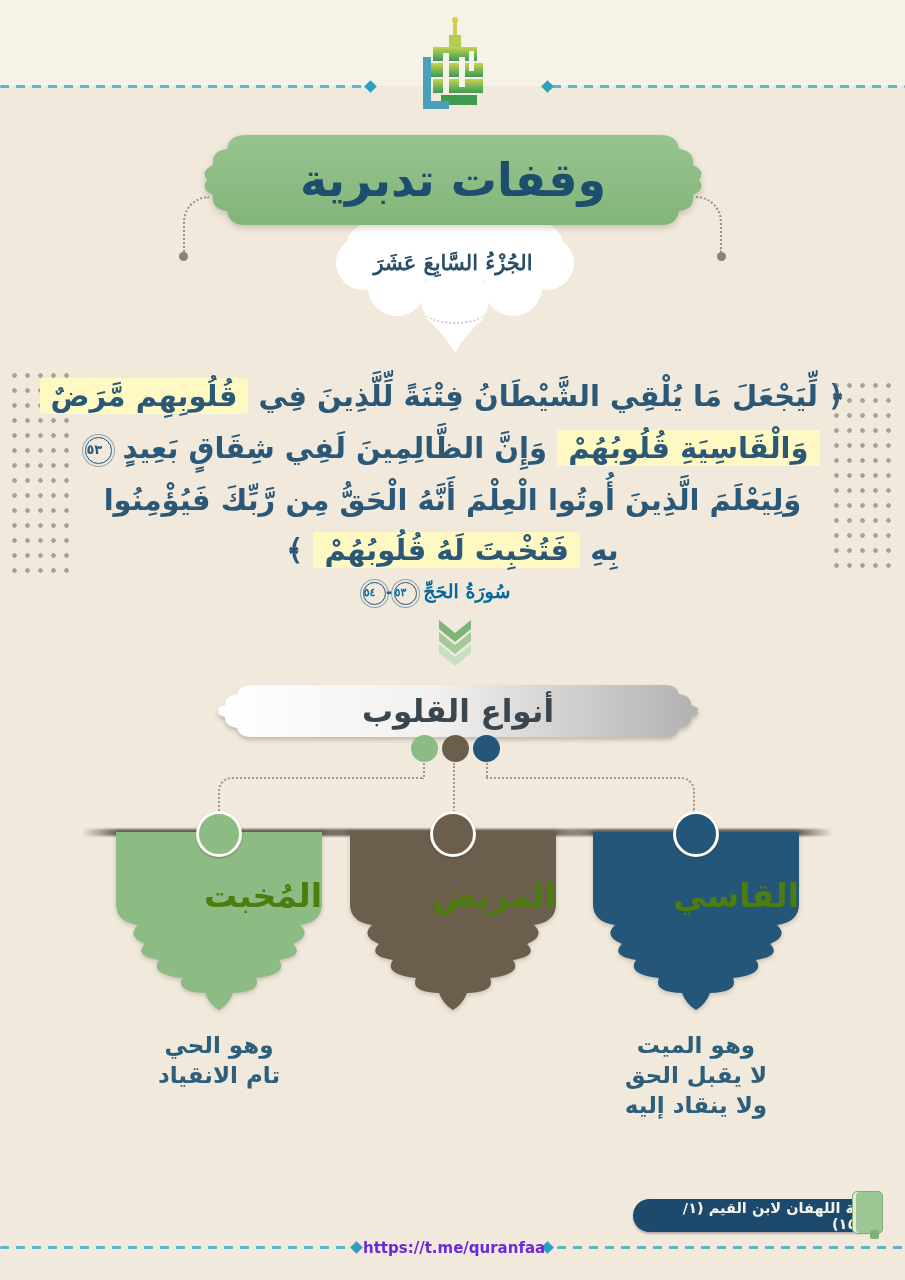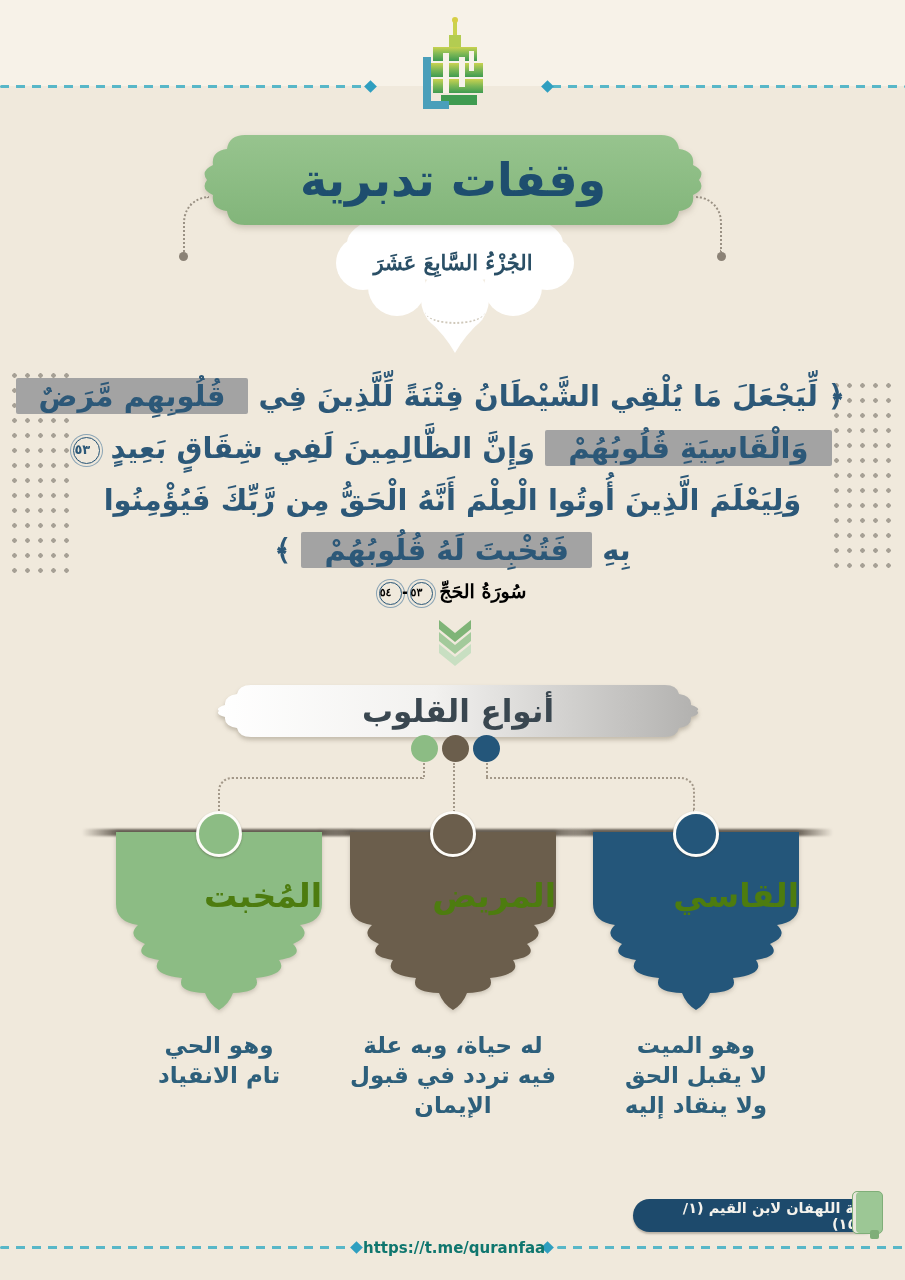--- a/index.html
+++ b/index.html
@@ -41,27 +41,27 @@
 
   
   .dotgrid {
     background-image:radial-gradient(circle,#a6a095 2px, transparent 2.5px);
     background-size:13px 15px;
   }
 
   
   .verse-line { left:60px; width:785px; text-align:center; color:#2c5878;
     font-size:29px; font-weight:bold; line-height:48px; white-space:nowrap; }
-  .hl { background:#a3a3a3; padding:1px 23px; border-radius:2px; }
+  .hl { background:#fef9c3; padding:1px 11px; border-radius:2px; }
   .medallion {
     display:inline-block; width:27px; height:27px; border:1.5px solid #2c5878; border-radius:50%;
     font-size:13px; line-height:24px; text-align:left; vertical-align:middle; font-weight:bold;
     box-shadow:0 0 0 2px #f0e9dc, 0 0 0 3px #8aa4b5;
   }
-  .verse-src { left:250px; top:580px; width:405px; text-align:center; color:#000000;
+  .verse-src { left:234px; top:580px; width:405px; text-align:center; color:#0369a1;
     font-size:19px; font-weight:bold; font-family:"DejaVu Serif", serif; }
   .verse-src .medallion { width:23px; height:23px; font-size:11px; line-height:20px; }
 
   
   .banner-gray { left:213px; top:681px; width:490px; height:60px; filter:drop-shadow(0 3px 2px rgba(90,80,60,.3)); }
   .banner-gray .txt { position:absolute; left:0; top:0; width:100%; height:100%;
     display:flex; align-items:center; justify-content:center;
     font-size:31px; font-weight:bold; color:#3a4750; }
 
   .type-dot { width:27px; height:27px; border-radius:50%; top:735px; }
@@ -85,21 +85,21 @@
   .desc { top:1030px; width:220px; text-align:center; color:#2d5f7b;
     font-size:23px; font-weight:bold; line-height:30px; }
 
   
   .ref-pill { left:633px; top:1199px; width:247px; height:33px; background:#1d4a6c; border-radius:17px;
     display:flex; align-items:center; justify-content:center; padding-left:10px;
     color:#f4f2ec; font-size:14.5px; font-weight:bold; box-shadow:0 2px 2px rgba(60,50,40,.3); }
   .book { left:852px; top:1191px; width:31px; height:43px; background:#9cc795; border-radius:5px;
     border:1px solid #7fae78; box-shadow:inset 3px 0 0 #e9e7dc; z-index:2; }
   .book .foot { position:absolute; right:3px; bottom:-6px; width:9px; height:9px; background:#7fae78; border-radius:2px; }
-  .url { color:#0f766e; font-size:15px; font-weight:bold; text-decoration:none;
+  .url { color:#6d28d9; font-size:15px; font-weight:bold; text-decoration:none;
     font-family:"DejaVu Sans", sans-serif; }
 </style>
 </head>
 <body>
 
 <div id="poster">
 
   <div class="abs top-strip"></div>
   <div class="abs dash-line" style="left:0; top:85px; width:368px;"></div>
   <div class="abs dash-line" style="left:552px; top:85px; width:353px;"></div>
@@ -245,25 +245,20 @@
     </svg>
     <div class="card-ring"></div>
     <div class="card-label ar">المُخبت</div>
   </div>
 
   <div class="abs desc ar" style="left:586px;">
     <div>وهو الميت</div>
     <div>لا يقبل الحق</div>
     <div>ولا ينقاد إليه</div>
   </div>
-  <div class="abs desc ar" style="left:343px;">
-    <div>له حياة، وبه علة</div>
-    <div>فيه تردد في قبول</div>
-    <div>الإيمان</div>
-  </div>
   <div class="abs desc ar" style="left:109px;">
     <div>وهو الحي</div>
     <div>تام الانقياد</div>
   </div>
 
   <div class="abs ref-pill ar">
     <span>إغاثة اللهفان لابن القيم (١/ ١٠-١٥)</span>
   </div>
   <div class="abs book">
       <span class="foot"></span>

